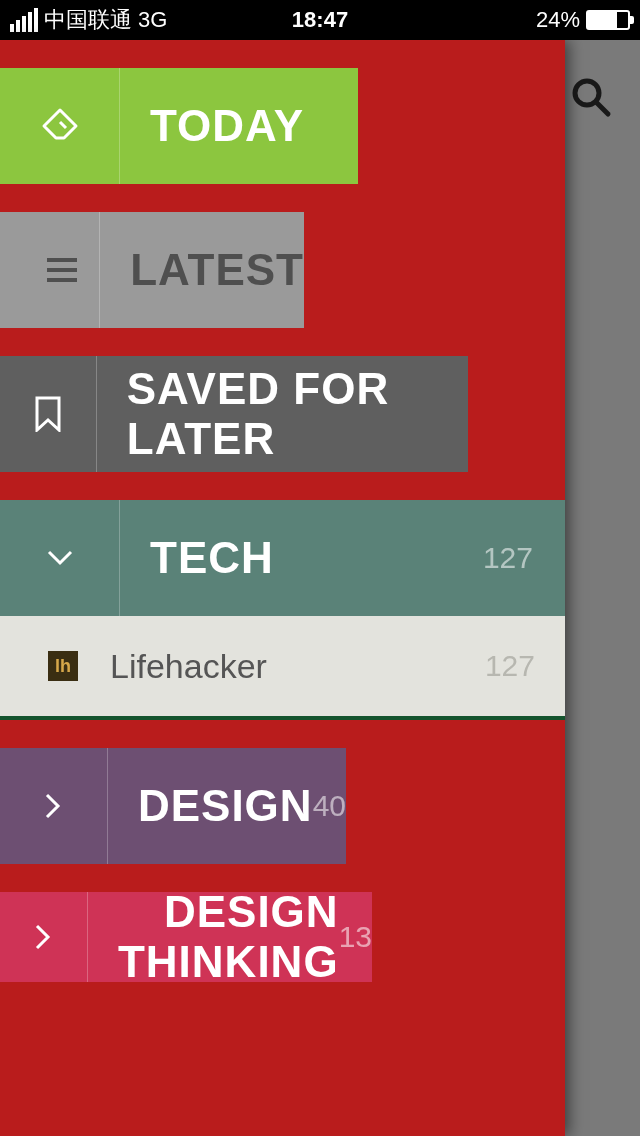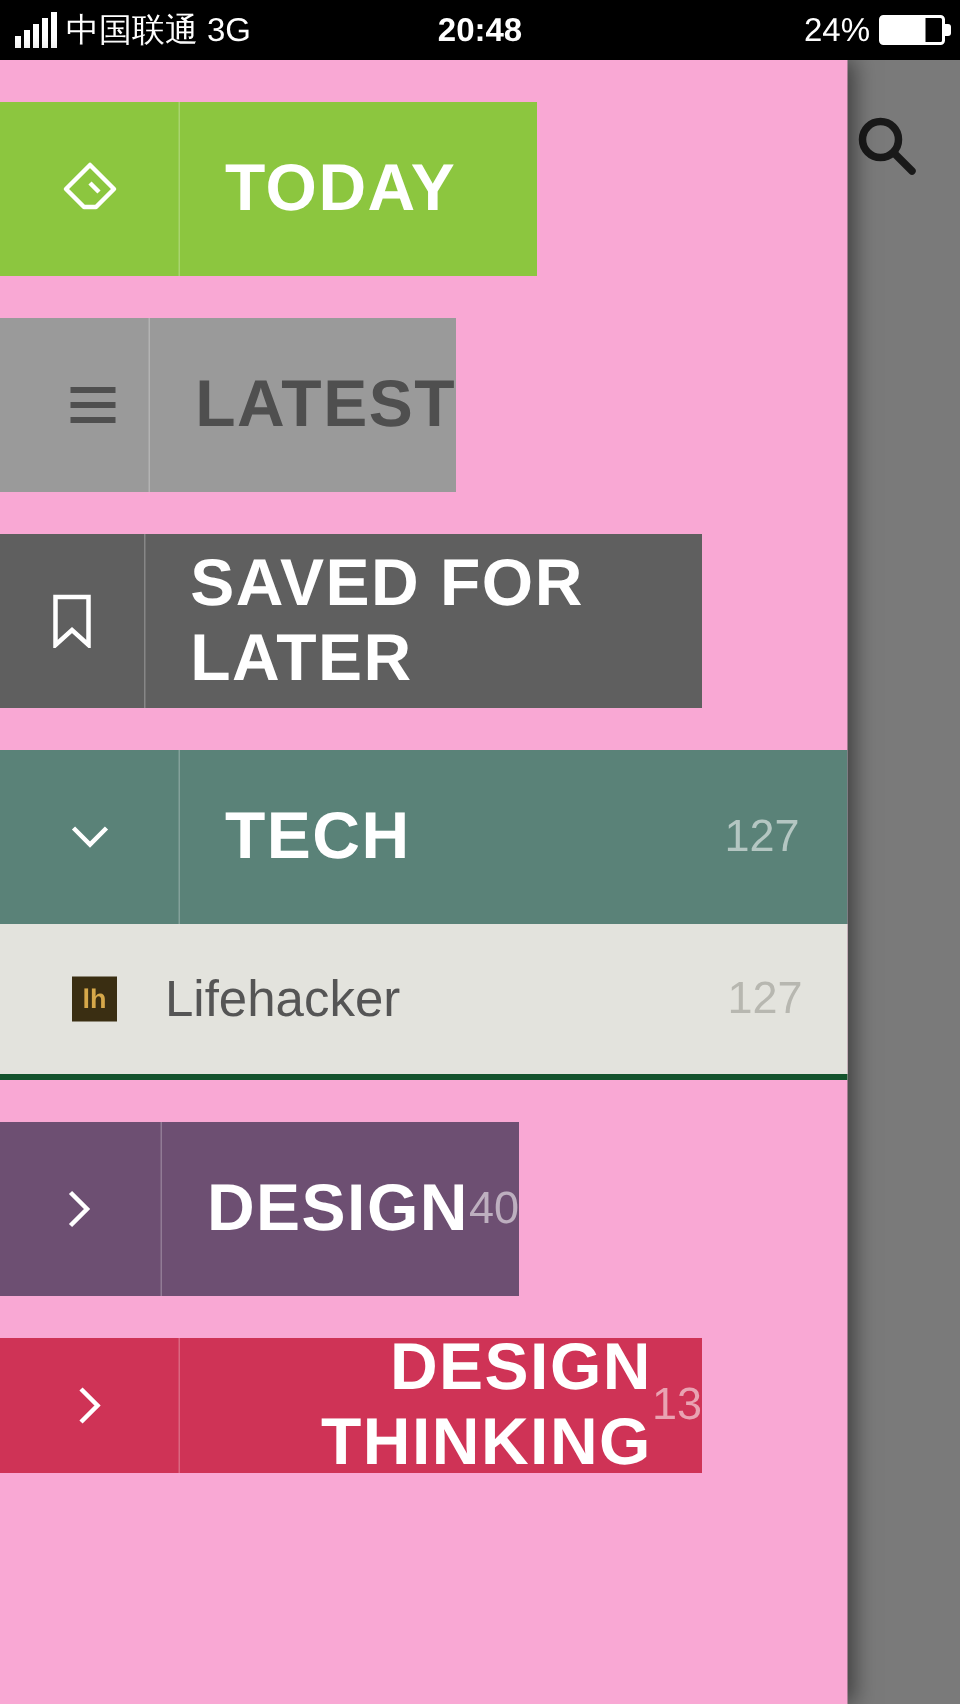--- a/index.html
+++ b/index.html
@@ -17,21 +17,21 @@
 .battery { width: 44px; height: 20px; border: 2px solid #fff; border-radius: 3px; position: relative; }
 .battery::after { content:""; position:absolute; right:-6px; top:4px; width:4px; height:8px; background:#fff; border-radius:0 2px 2px 0;}
 .battery-fill { height:100%; background:#fff; width:72%; }
 
 
 .backdrop { position:absolute; top:40px; left:0; right:0; bottom:0; background:#f5f5f5; }
 .backdrop .search-icon { position:absolute; top:36px; right:28px; }
 .backdrop-dim { position:absolute; inset:0; background:rgba(0,0,0,0.5); }
 
 
-.sidebar { position:absolute; top:40px; left:0; width:565px; bottom:0; background:#f9a8d4; box-shadow: 4px 0 14px rgba(0,0,0,0.5); }
+.sidebar { position:absolute; top:40px; left:0; width:565px; bottom:0; background:#b91c1c; box-shadow: 4px 0 14px rgba(0,0,0,0.5); }
 
 
 .tile { display:flex; align-items:stretch; height:116px; margin-bottom:28px; }
 .tile .icon-box { width:120px; display:flex; align-items:center; justify-content:center; border-right:1px solid rgba(255,255,255,0.25); }
 .tile .label-box { display:flex; align-items:center; padding-left:30px; }
 .tile .label { font-size:44px; font-weight:700; letter-spacing:1px; color:#fff; font-family: "Arial Narrow", Arial, sans-serif; font-stretch: condensed; }
 
 .tile-today { background:#8cc63f; width:358px; }
 .tile-latest { background:#9a9a9a; width:304px;padding-left:24px; }
 .tile-latest .label { color:#4f4f4f; }
@@ -40,21 +40,21 @@
 
 .cat { display:flex; align-items:center; height:116px; margin-bottom:28px; position:relative; }
 .cat .icon-box { width:120px; display:flex; align-items:center; justify-content:center; border-right:1px solid rgba(255,255,255,0.25); height:100%; }
 .cat .label-box { display:flex; align-items:center; padding-left:30px; flex:1; height:100%;text-align:right; }
 .cat .label { font-size:44px; font-weight:700; letter-spacing:1px; color:#fff; font-family:"Arial Narrow",Arial,sans-serif; font-stretch:condensed; }
 .cat .count { font-size:30px; color:rgba(255,255,255,0.55); position:absolute; right:32px; }
 
 .cat-tech { background:#5a8278; width:100%; margin-bottom:0; }
 .cat-web { background:#2ba5c7; width:465px; }
 .cat-design { background:#6d4f72; width:346px; }
-.cat-dt { background:#cf3356; width:468px; margin-bottom:0; height:90px; }
+.cat-dt { background:#cf3356; width:372px; margin-bottom:0; height:90px; }
 
 
 .feed-row { display:flex; align-items:center; height:104px; padding:0 30px 0 48px; background:#e3e3dd; border-bottom:4px solid #14532d; margin-bottom:28px; }
 .feed-icon { width:30px; height:30px; background:#3a2e12; display:flex; align-items:center; justify-content:center; font-size:18px; color:#d6a84a; font-weight:bold; margin-right:32px;}
 .feed-name { font-size:34px; color:#555; flex:1;}
 .feed-count { font-size:30px; color:#b7b7b0; }
 
 
 svg { display:block; }
 
@@ -68,21 +68,21 @@
     <div class="signal">
         <span></span>
         <span></span>
         <span></span>
         <span></span>
         <span></span>
       </div>
     <span>中国联通</span>
     <span>3G</span>
   </div>
-  <div class="status-center">20:48</div>
+  <div class="status-center">18:47</div>
   <div class="status-right">
     <span>24%</span>
     <div class="battery">
         <div class="battery-fill"></div>
       </div>
   </div>
 </div>
 
 <div class="backdrop">
   <div class="search-icon">

